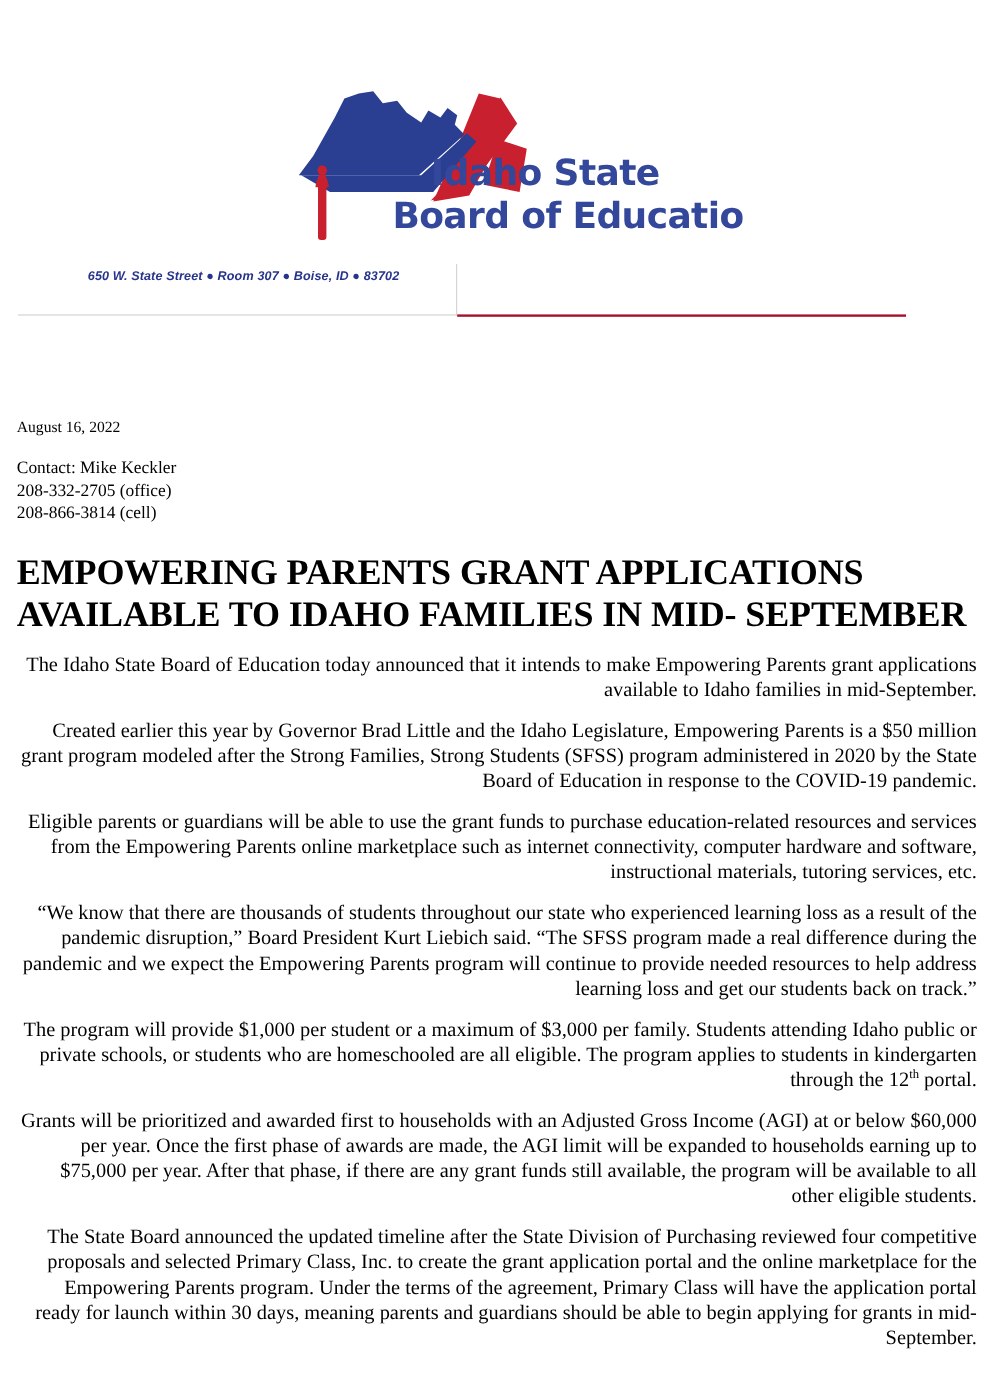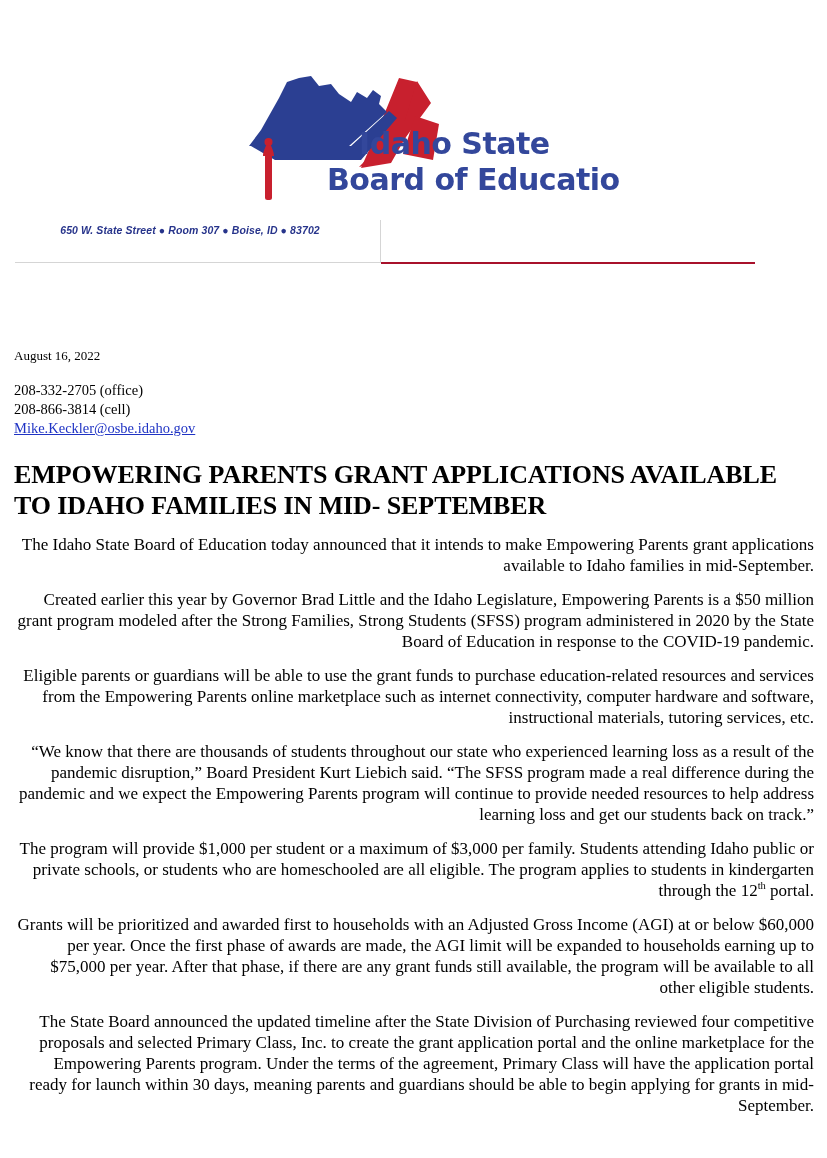--- a/index.html
+++ b/index.html
@@ -36,21 +36,21 @@
     position: absolute;
     left: 239px;
     top: 68px;
     width: 380px;
     height: 140px;
   }
   .logo-svg { display: block; }
 
   .address-block {
     position: absolute;
-    left: 15px;
+    left: 28px;
     top: 224px;
     width: 350px;
     text-align: center;
     font-family: "Liberation Sans", "DejaVu Sans", sans-serif;
     font-style: italic;
     font-weight: bold;
     font-size: 10.5px;
     line-height: 1.32;
     color: #27348B;
     letter-spacing: 0.1px;
@@ -111,21 +111,21 @@
   }
   .contact-block div { white-space: nowrap; }
 
   a.link {
     color: #1F33C4;
     text-decoration: underline;
   }
 
   .headline {
     margin: 22px 0 0 0;
-    font-size: 26px;
+    font-size: 30px;
     font-weight: bold;
     line-height: 1.17;
     letter-spacing: -0.1px;
   }
 
   .body-copy { margin-top: 14px; }
 
   .body-copy p {
     margin: 0 0 13px 0;
     font-size: 17px;
@@ -176,23 +176,23 @@
     <div class="rule-gray"></div>
     <div class="rule-vert"></div>
     <div class="rule-red"></div>
   </div>
 
   <div class="content">
 
     <p class="release-date">August 16, 2022</p>
 
     <div class="contact-block">
+      <div>Contact: Mike Keckler</div>
       <div>208-332-2705 (office)</div>
       <div>208-866-3814 (cell)</div>
-      <div><a class="link" href="#">Mike.Keckler@osbe.idaho.gov</a></div>
     </div>
 
     <h1 class="headline">EMPOWERING PARENTS GRANT APPLICATIONS AVAILABLE TO IDAHO FAMILIES IN MID- SEPTEMBER</h1>
 
     <div class="body-copy">
       <p>The Idaho State Board of Education today announced that it intends to make Empowering Parents grant applications available to Idaho families in mid-September.</p>
       <p>Created earlier this year by Governor Brad Little and the Idaho Legislature, Empowering Parents is a $50 million grant program modeled after the Strong Families, Strong Students (SFSS) program administered in 2020 by the State Board of Education in response to the COVID-19 pandemic.</p>
       <p>Eligible parents or guardians will be able to use the grant funds to purchase education-related resources and services from the Empowering Parents online marketplace such as internet connectivity, computer hardware and software, instructional materials, tutoring services, etc.</p>
       <p>“We know that there are thousands of students throughout our state who experienced learning loss as a result of the pandemic disruption,” Board President Kurt Liebich said. “The SFSS program made a real difference during the pandemic and we expect the Empowering Parents program will continue to provide needed resources to help address learning loss and get our students back on track.”</p>
       <p><span>The program will provide $1,000 per student or a maximum of $3,000 per family. Students attending Idaho public or private schools, or students who are homeschooled are all eligible. The program applies to students in kindergarten through the 12</span><sup>th</sup><span> portal.</span></p>

